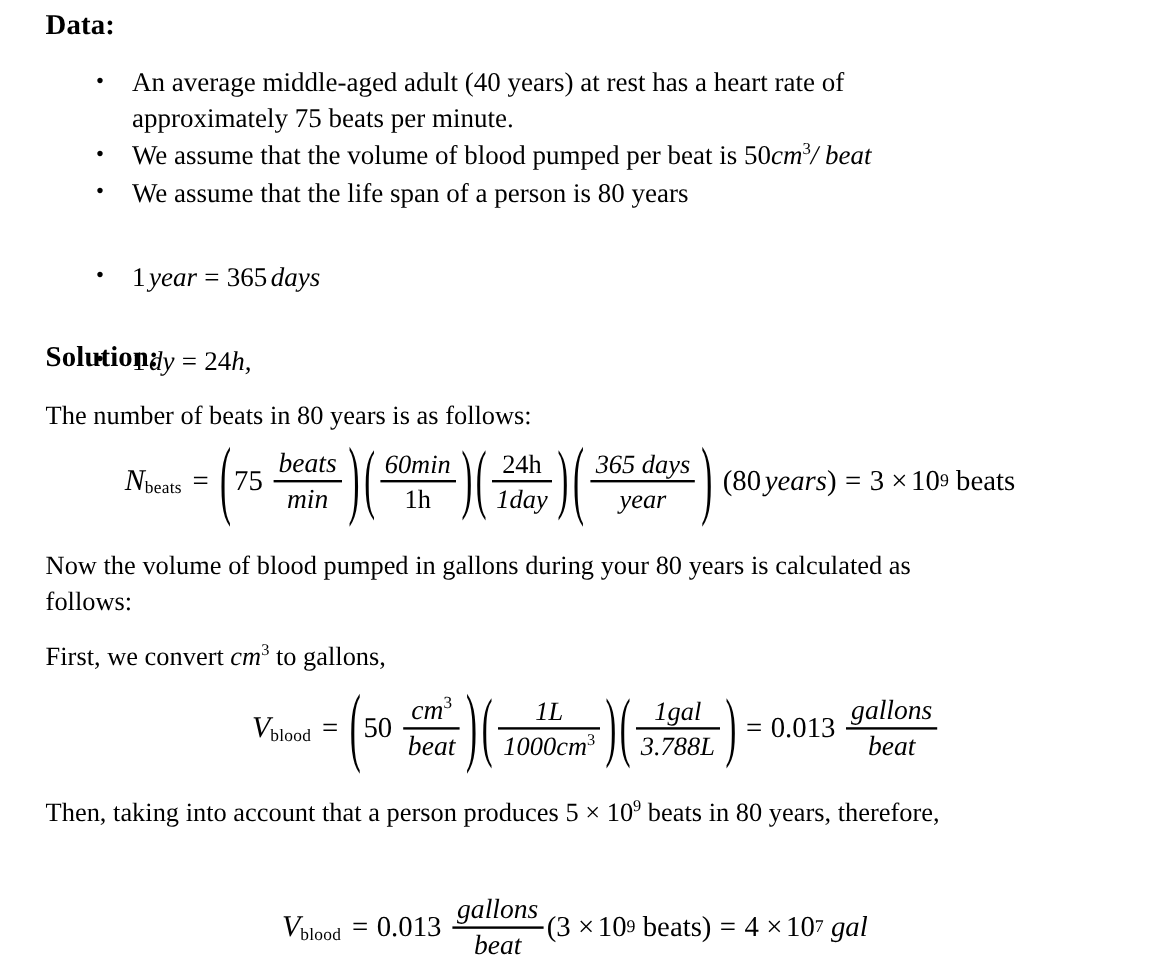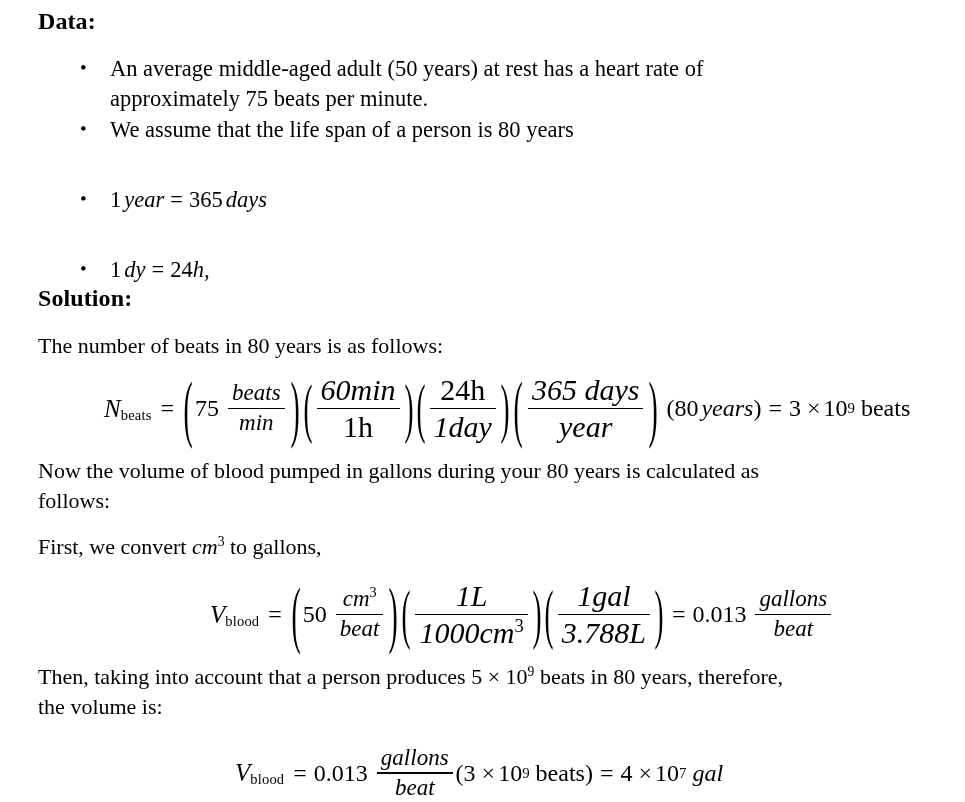--- a/index.html
+++ b/index.html
@@ -132,21 +132,21 @@
     font-size: 23px;
   }
   .frac .fbar {
     display: block;
     width: 100%;
     height: 1.6px;
     background: #000;
     margin: 2px 0;
   }
   .frac.small .fnum,
-  .frac.small .fden { font-size: 30px; }
+  .frac.small .fden { font-size: 22px; }
 
   
   .paren {
     display: inline-block;
     font-style: normal;
     font-size: 24px;
     line-height: 1;
     transform-origin: center center;
   }
   .paren.tall {
@@ -170,24 +170,27 @@
 </head>
 <body>
 
 <div class="page">
 
   <div class="heading" style="left:38px; top:8px;">Data:</div>
 
   <ul class="bullet-list">
 
     <li class="bullet-item">
-      <span>An average middle-aged adult (50 years) at rest has a heart rate of</span><br>
+      <span>An average middle-aged adult (40 years) at rest has a heart rate of</span><br>
       <span>approximately 75 beats per minute.</span>
     </li>
 
+    <li class="bullet-item">
+      <span>We assume that the volume of blood pumped per beat is </span><span class="mn">50</span><span class="mi">cm</span><sup class="exp">3</sup><span class="mi">/ beat</span>
+    </li>
 
     <li class="bullet-item">
       <span>We assume that the life span of a person is 80 years</span>
     </li>
 
     <li class="bullet-item tight">
       <span class="mn">1</span><span class="sp-sm"></span><span class="mi">year</span><span class="sp"></span><span class="mn">=</span><span class="sp"></span><span class="mn">365</span><span class="sp-sm"></span><span class="mi">days</span>
     </li>
 
     <li class="bullet-item tight">
@@ -302,21 +305,20 @@
       <span class="fnum mi">gallons</span>
       <span class="fbar"></span>
       <span class="fden mi">beat</span>
     </span>
   </div>
 
   <div class="para" style="left:38px; top:662px;">
     <span>Then, taking into account that a person produces 5</span>
     <span>×</span>
     <span>10</span><sup class="exp">9</sup><span> beats in 80 years, therefore,</span><br>
-    <span>the volume is:</span>
   </div>
 
   <div class="eq" style="left:188px; top:746px;">
 
     <span class="lhs"><span>V</span><sub class="sb">blood</sub></span>
 
     <span class="op">=</span>
     <span class="num">0.013</span>
     <span class="sp"></span>
 

